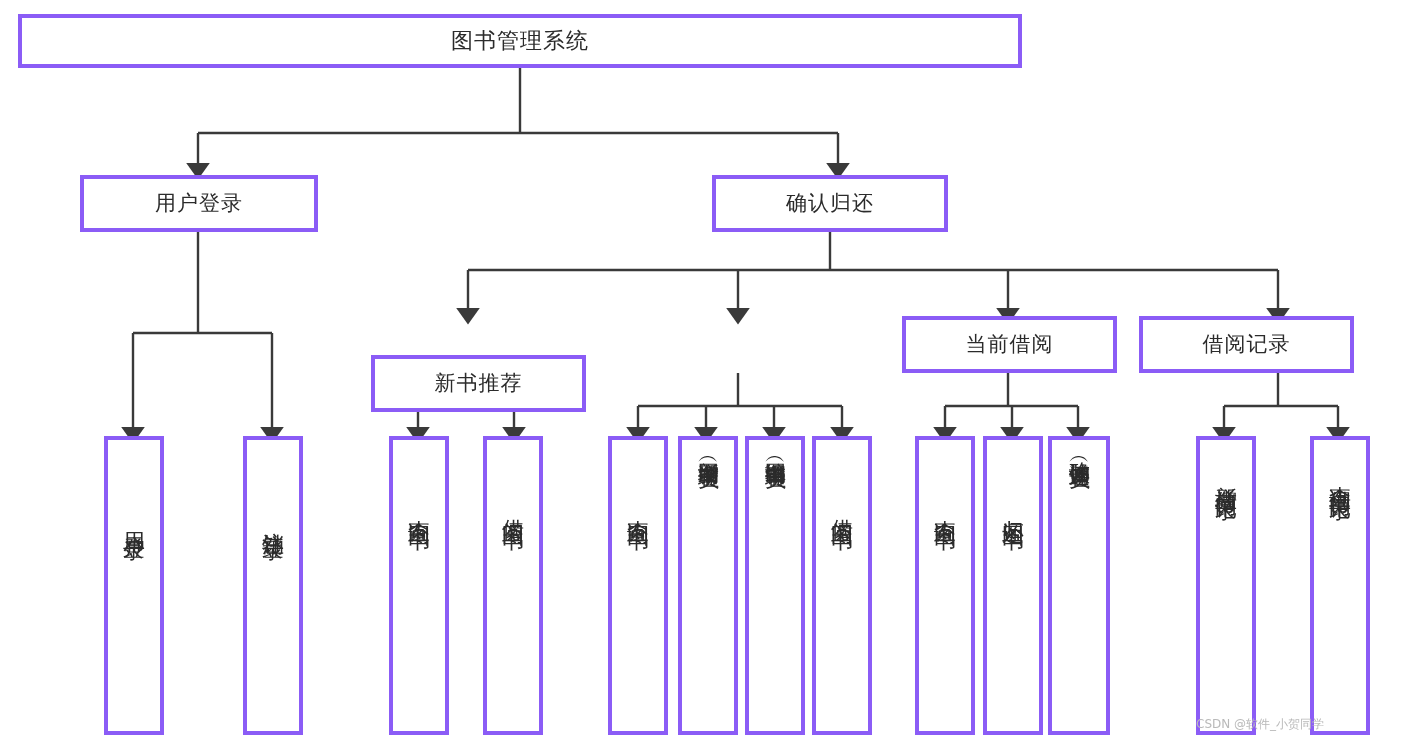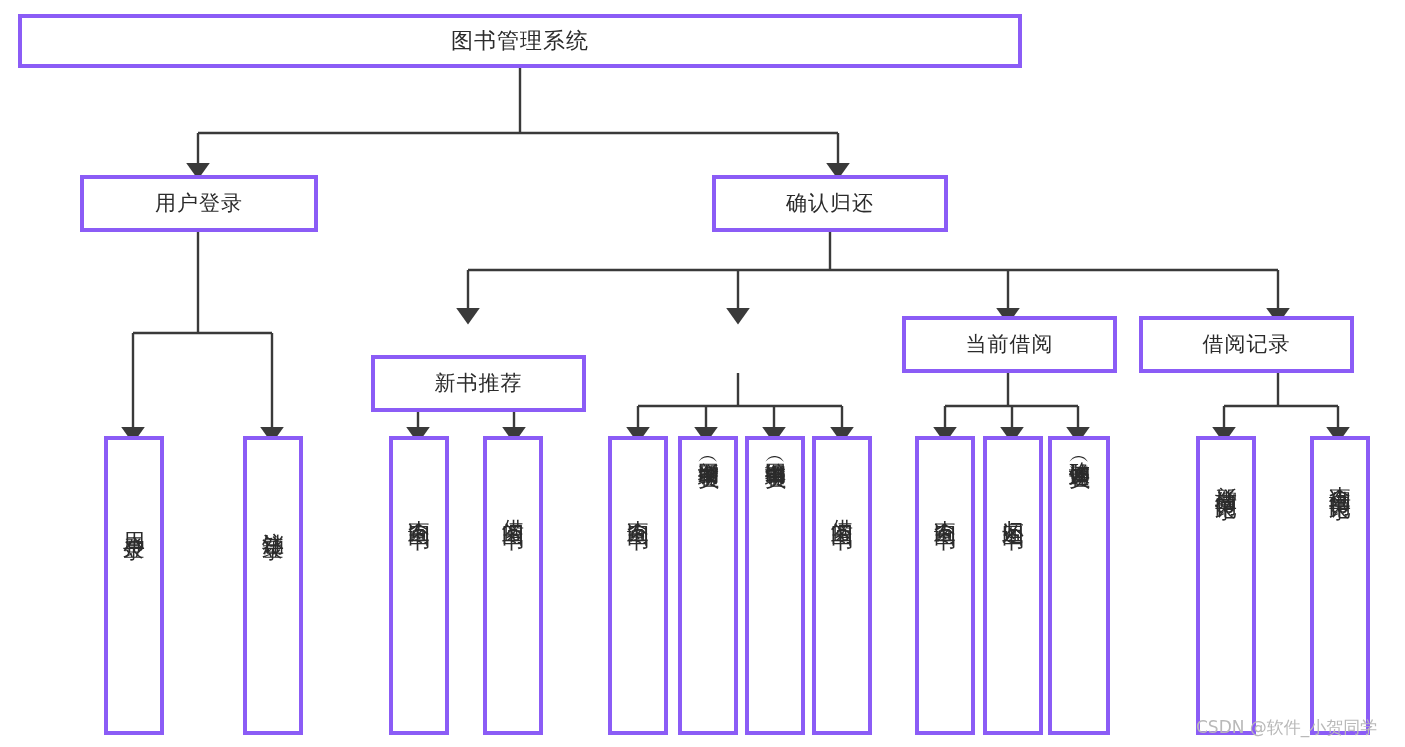--- a/index.html
+++ b/index.html
@@ -66,21 +66,21 @@
     letter-spacing: 3px;
     line-height: 1;
     white-space: nowrap;
   }
   .node.v.tall .lbl {
     font-size: 21px;
     letter-spacing: 1px;
   }
   .watermark {
     position: absolute;
-    font-size: 17px;
+    font-size: 12px;
     color: #b9b9b9;
     white-space: nowrap;
     z-index: 5;
     font-family: "DejaVu Sans", "Liberation Sans", sans-serif;
   }
 </style>
 </head>
 <body>
 
 <div id="canvas">

